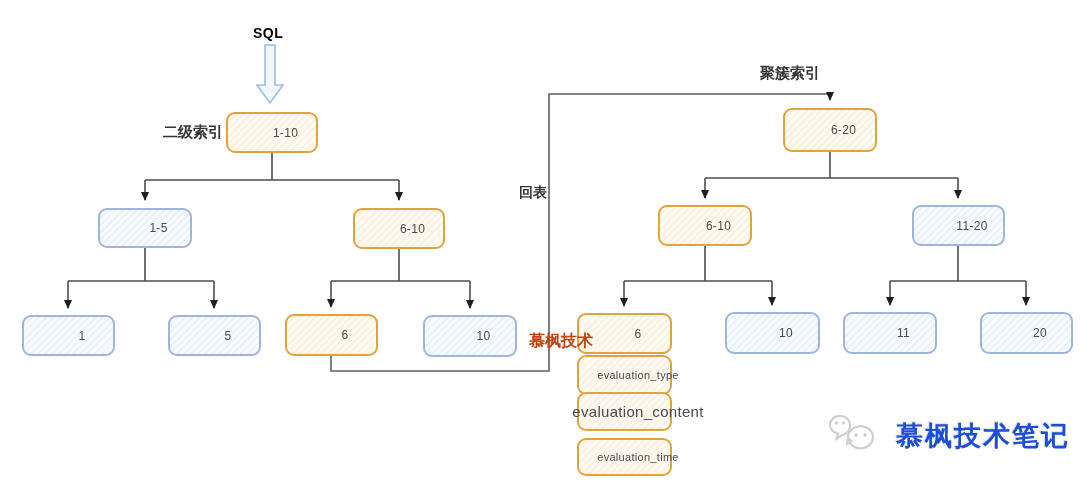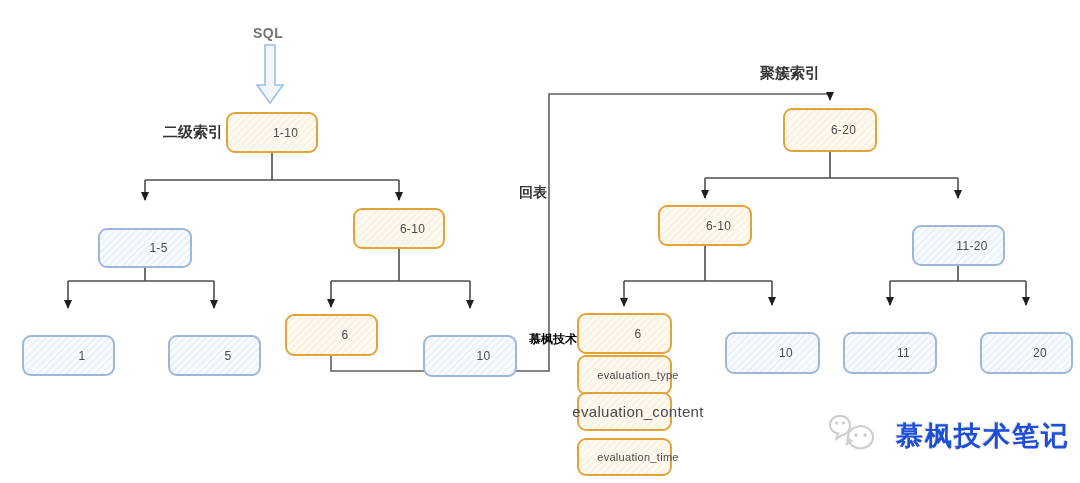--- a/index.html
+++ b/index.html
@@ -12,26 +12,25 @@
     position:absolute;border-radius:9px;display:flex;align-items:center;justify-content:center;
     font-size:12px;color:#4a4a4a;box-sizing:border-box;letter-spacing:.3px;padding-left:27px;
   }
   .node.hl{
     border:2px solid #e2a33b;
     background:repeating-linear-gradient(135deg,#fcf2e1 0 2px,#fefaf2 2px 5px);
   }
   .node.nm{
     border:2px solid #9db6dc;
     background:repeating-linear-gradient(135deg,#ecf2fb 0 2px,#f8fbfe 2px 5px);
-    margin-top:20px;
   }
   .lbl{position:absolute;color:#333;font-weight:bold;font-size:15px;white-space:nowrap;}
-  .lbl.sql{font-size:14px;letter-spacing:.5px;color:#737373;}
+  .lbl.sql{font-size:14px;letter-spacing:.5px;color:#000000;}
   .lbl.small{font-size:14px;}
-  .wm-inline{position:absolute;color:#000000;font-size:12px;font-weight:bold;white-space:nowrap;}
+  .wm-inline{position:absolute;color:#c2410c;font-size:16px;font-weight:bold;white-space:nowrap;}
   .wm-footer{
     position:absolute;left:828px;top:412px;display:flex;align-items:center;gap:10px;
   }
   .wm-footer .txt{
     font-size:27px;font-weight:bold;letter-spacing:2px;color:#1d4ed8;white-space:nowrap;
     text-shadow:2px 2px 1px #ffffff,-1px -1px 1px rgba(168,168,168,.45);
   }
 </style>
 </head>
 <body>

